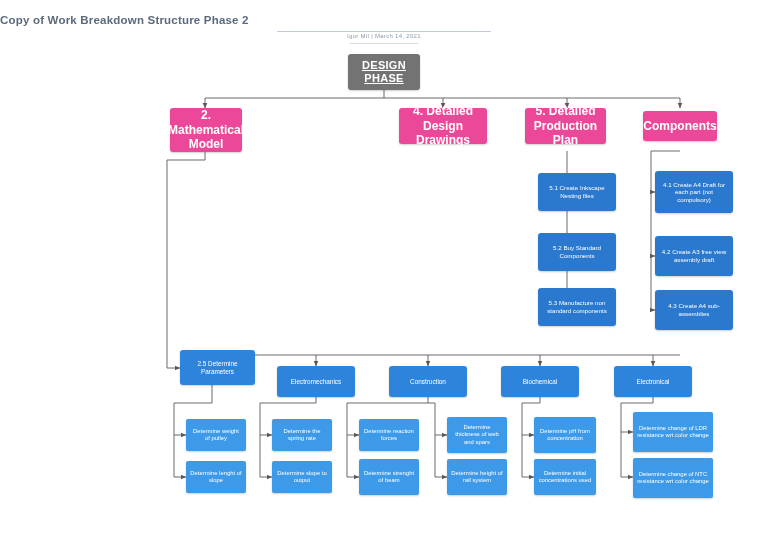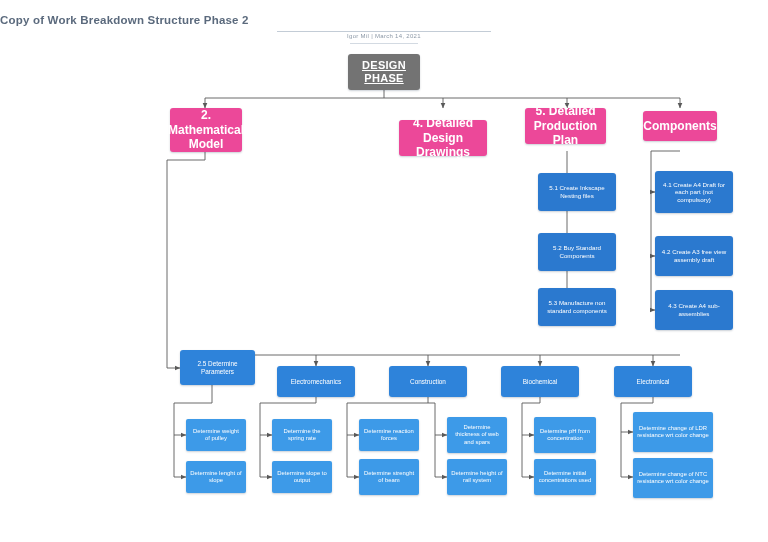--- a/index.html
+++ b/index.html
@@ -140,21 +140,21 @@
       <path d="M621,477 L633,477" marker-end="url(#ar)"></path>
     </g>
   </svg>
 
   <div class="node n-root" style="left:348px;top:54px;width:72px;height:36px;">
     <span>DESIGN PHASE</span>
   </div>
 
   <div class="node n-main" style="left:170px;top:108px;width:72px;height:44px;">2. Mathematical Model</div>
 
-  <div class="node n-main" style="left:399px;top:108px;width:88px;height:36px;margin-top:12px;">4. Detailed Design Drawings</div>
+  <div class="node n-main" style="left:399px;top:108px;width:88px;height:36px;">4. Detailed Design Drawings</div>
 
   <div class="node n-main" style="left:525px;top:108px;width:81px;height:36px;">5. Detailed Production Plan</div>
 
   <div class="node n-main" style="left:643px;top:111px;width:74px;height:30px;">Components</div>
 
   <div class="node n-mid" style="left:538px;top:173px;width:78px;height:38px;">5.1 Create Inkscape Nesting files</div>
   <div class="node n-mid" style="left:538px;top:233px;width:78px;height:38px;">5.2 Buy Standard Components</div>
   <div class="node n-mid" style="left:538px;top:288px;width:78px;height:38px;">5.3 Manufacture non standard components</div>
 
   <div class="node n-mid" style="left:655px;top:171px;width:78px;height:42px;">4.1 Create A4 Draft for each part (not compulsory)</div>

